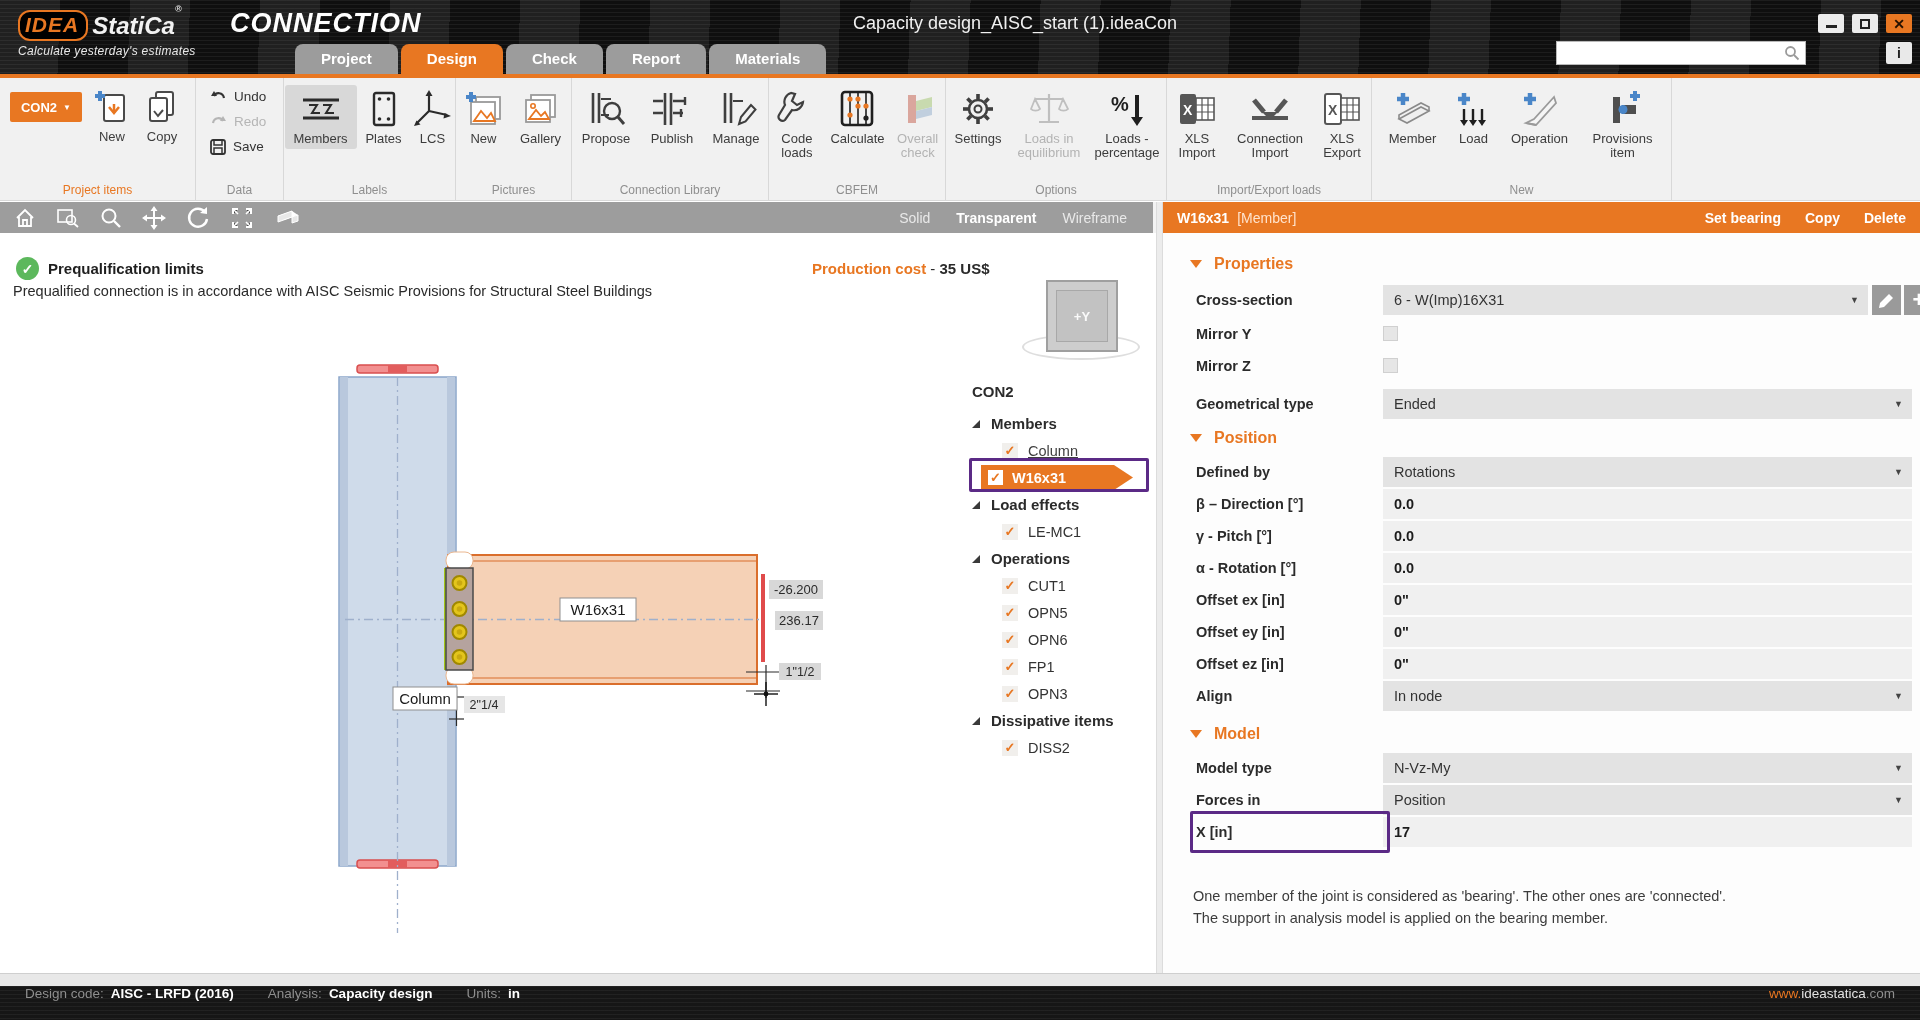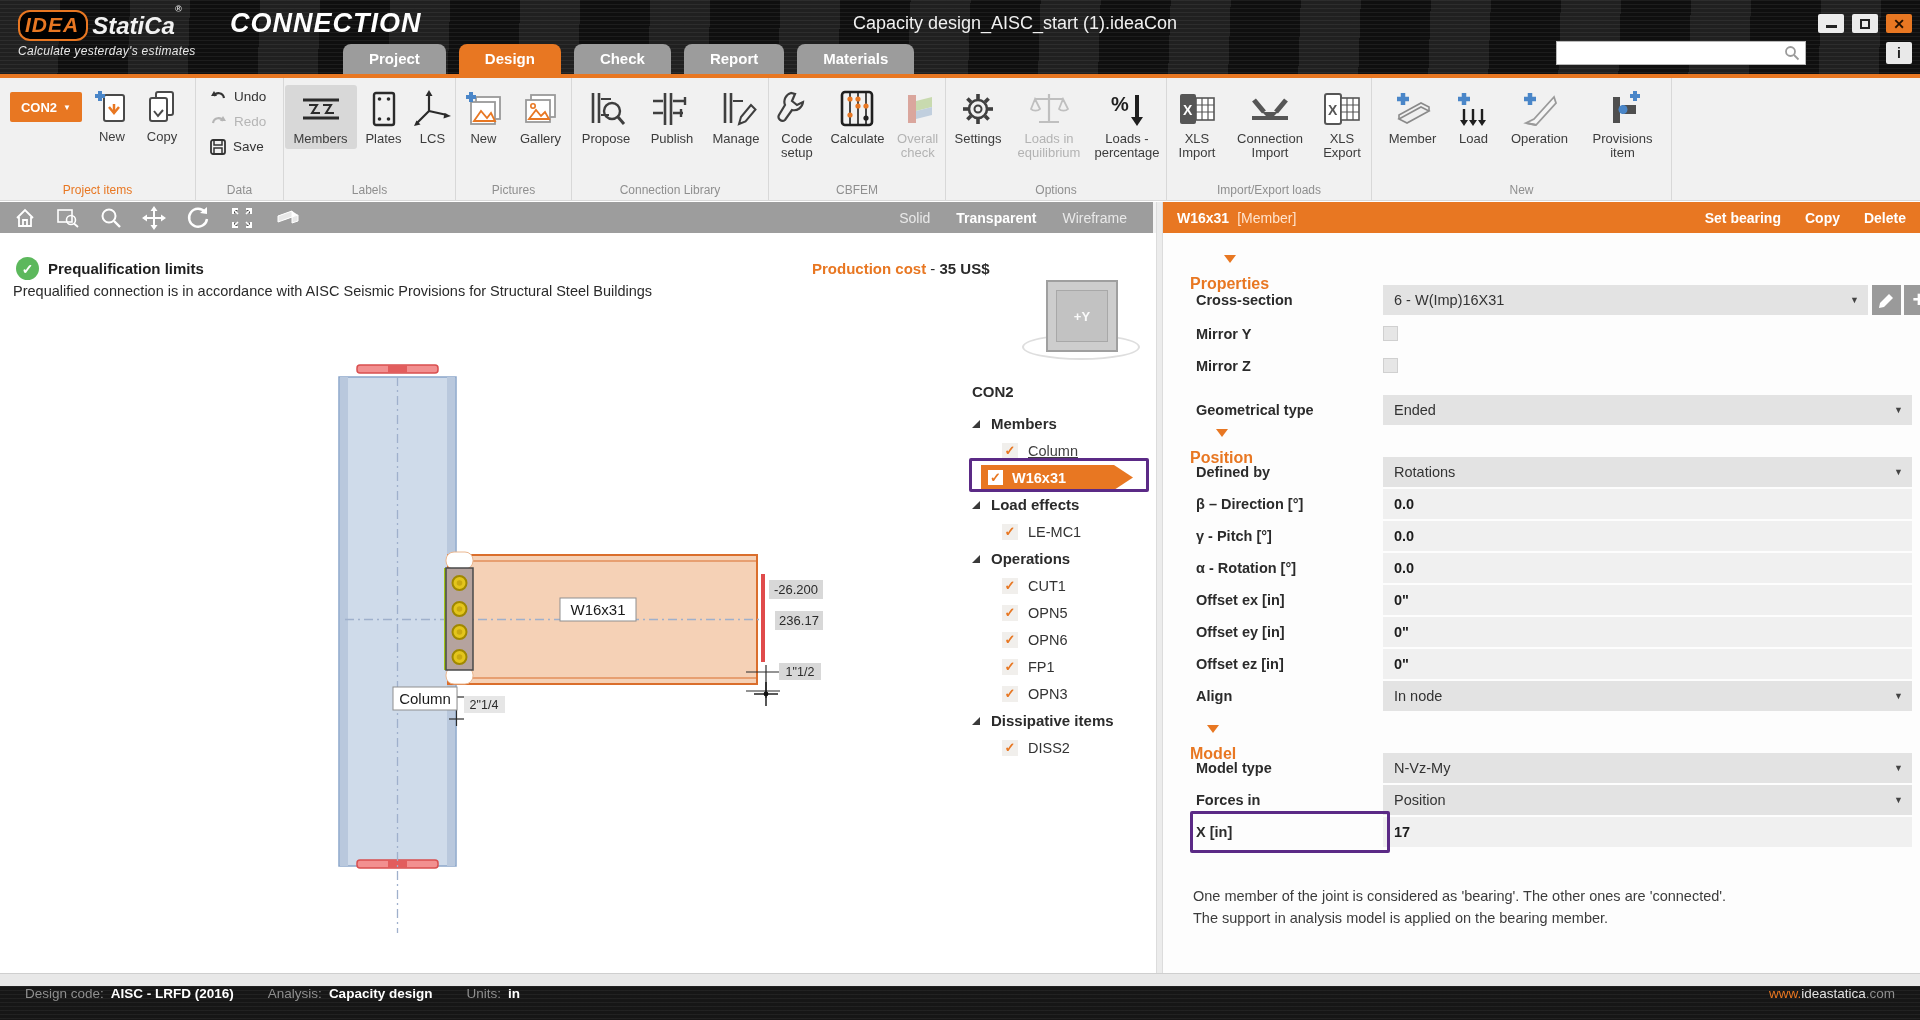--- a/index.html
+++ b/index.html
@@ -33,21 +33,21 @@
   .glyph-min { width:11px; height:3px; background:#222; margin-top:6px; }
   .glyph-max { width:10px; height:10px; border:2px solid #222; }
   .glyph-close { color:#241000; font-weight:bold; font-size:14px; line-height:1; }
   .searchbox { position:absolute; left:1556px; top:41px; width:250px; height:24px;
     background:#fff; border:1px solid #b9b9b9; display:flex; align-items:center; }
   .searchbox input { flex:1; border:0; outline:0; height:20px; font-size:13px; padding-left:6px; background:transparent; }
   .search-mag { margin-right:5px; }
   .infobtn { position:absolute; left:1886px; top:42px; width:26px; height:22px;
     background:#e9e9e9; border-radius:2px; color:#222; font-weight:bold; font-size:14px;
     display:flex; align-items:center; justify-content:center; }
-  .tabs { position:absolute; left:295px; bottom:0; display:flex; gap:13px;margin-left:48px; }
+  .tabs { position:absolute; left:295px; bottom:0; display:flex; gap:3px; }
   .tab { height:30px; line-height:30px; padding:0 26px; background:#9c9c9c;
     color:#fff; font-weight:bold; font-size:15px; border-radius:8px 8px 0 0; cursor:pointer; }
   .tab.active { background:#e87722; }
 
   
   .ribbon { position:absolute; left:0; top:78px; width:1920px; height:123px;
     background:#f1f1f1; border-bottom:1px solid #d9d9d9; display:flex; }
   .rgroup { position:relative; height:100%; border-right:1px solid #d8d8d8; flex:0 0 auto; }
   .rgroup-label { position:absolute; left:0; bottom:3px; width:100%; text-align:center;
     font-size:12px; color:#8f8f8f; white-space:nowrap; }
@@ -116,21 +116,21 @@
     align-items:center; gap:9px; padding-left:7px; cursor:pointer;
     clip-path:polygon(0 0, 87% 0, 100% 50%, 87% 100%, 0 100%); }
   .banner .chk { background:#fff; width:15px; height:15px; }
   .banner .bl { color:#fff; font-weight:bold; font-size:14.5px; }
   .hl-box { position:absolute; border:3px solid #5b2a86; border-radius:2px; pointer-events:none; }
 
   
   .splitter { position:absolute; left:1156px; top:202px; width:7px; height:771px; background:#ececec;
     border-left:1px solid #dcdcdc; border-right:1px solid #dcdcdc; }
   .sidepanel { position:absolute; left:1163px; top:233px; width:757px; height:740px; background:#fdfdfd; }
-  .sec-h { position:absolute; left:27px; display:flex; align-items:center; gap:12px;flex-direction:column; }
+  .sec-h { position:absolute; left:27px; display:flex; align-items:center; gap:12px; }
   .sec-h .tri { width:0; height:0; border-left:6px solid transparent; border-right:6px solid transparent;
     border-top:8px solid #e87722; }
   .sec-h .t { color:#e87722; font-weight:bold; font-size:16px; }
   .prow { position:absolute; left:33px; width:716px; height:30px;text-align:center; }
   .plabel { position:absolute; left:0; top:0; height:30px; display:flex; align-items:center;
     font-size:14.5px; color:#2b2b2b; font-weight:600; }
   .pfield { position:absolute; left:187px; top:0; width:529px; height:30px; background:#f0f0f0;
     display:flex; align-items:center; padding-left:11px; font-size:14.5px; color:#1c1c1c;
     font-weight:bold; }
   .pfield.dd { background:#e3e3e3; font-weight:normal; color:#333; cursor:pointer; }
@@ -365,21 +365,21 @@
     </div>
 
     <div class="rgroup" style="width:177px">
       <div class="rbtns" style="gap:2px">
         <div class="rbtn" style="width:56px">
           <div class="ric">
             <svg width="40" height="40" viewBox="0 0 40 40">
                 <path d="M14 4 a9 9 0 0 0 -6 12 l-6 10 a4 4 0 0 0 6 5 l7 -10 a9 9 0 0 0 11 -8 l-6 3 -5 -4 3 -7 z" fill="none" stroke="#3f3f3f" stroke-width="2.2"></path>
               </svg>
           </div>
-          <div class="rlabel">Code setup</div>
+          <div class="rlabel">Code loads</div>
         </div>
         <div class="rbtn" style="width:62px">
           <div class="ric">
             <svg width="40" height="40" viewBox="0 0 40 40">
                 <rect x="5" y="3" width="30" height="33" rx="3" fill="none" stroke="#1f1f1f" stroke-width="2.6"></rect>
                 <path d="M13 3 v33 M21 3 v33 M29 3 v33" stroke="#1f1f1f" stroke-width="1.6"></path>
                 <circle cx="13" cy="10" r="2.6" fill="#e87722"></circle>
                 <circle cx="21" cy="10" r="2.6" fill="#e87722"></circle>
                 <circle cx="21" cy="17" r="2.6" fill="#e87722"></circle>
                 <circle cx="29" cy="17" r="2.6" fill="#e87722"></circle>
@@ -779,21 +779,21 @@
       <div class="sqbtn add">+</div>
     </div>
     <div class="prow" style="top:86px">
       <span class="plabel">Mirror Y</span>
       <div class="pcheck"></div>
     </div>
     <div class="prow" style="top:118px">
       <span class="plabel">Mirror Z</span>
       <div class="pcheck"></div>
     </div>
-    <div class="prow" style="top:162px">
+    <div class="prow" style="top:156px">
       <span class="plabel">Geometrical type</span>
       <div class="pfield dd">
         <span>Ended</span>
           <span class="dd-caret">▼</span>
       </div>
     </div>
 
     <div class="sec-h" style="top:196px">
       <span class="tri"></span>
       <span class="t">Position</span>

